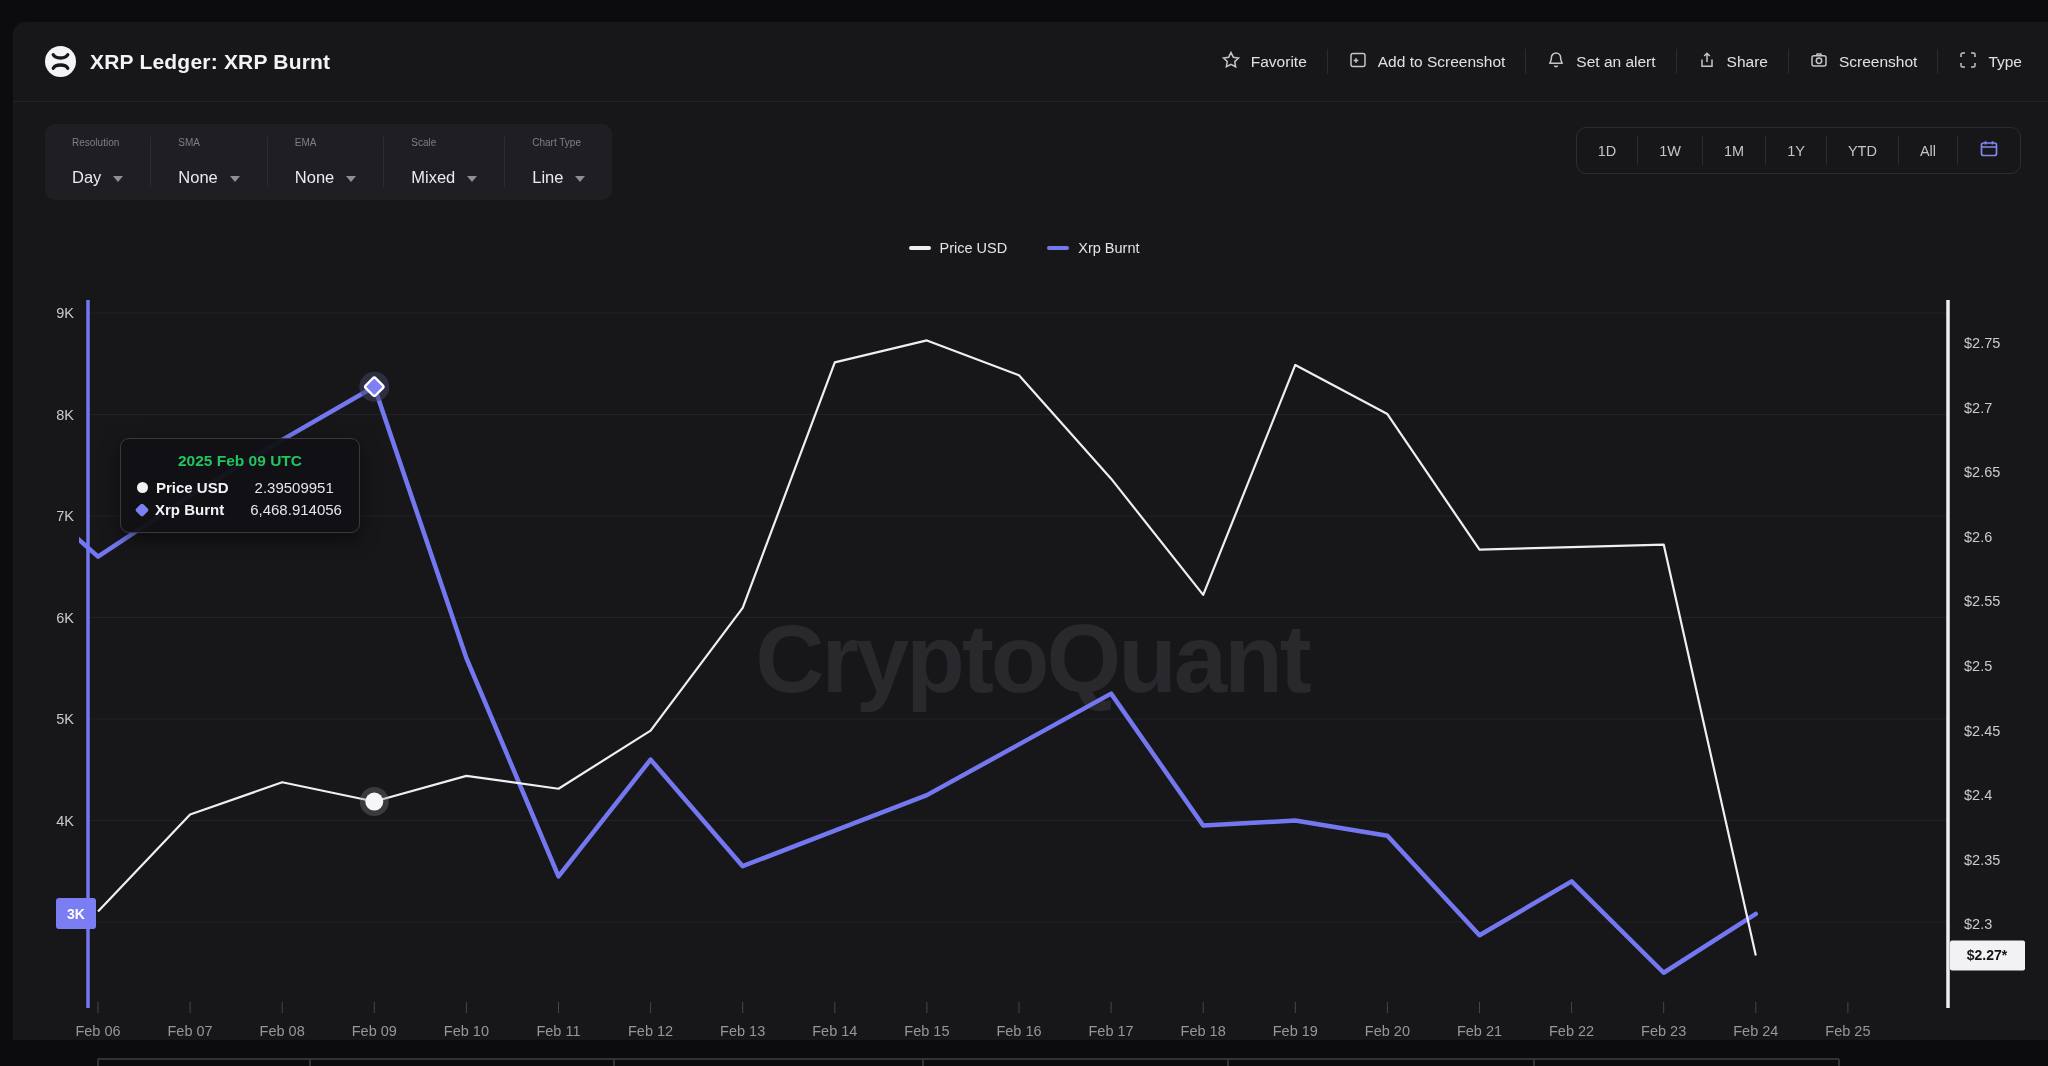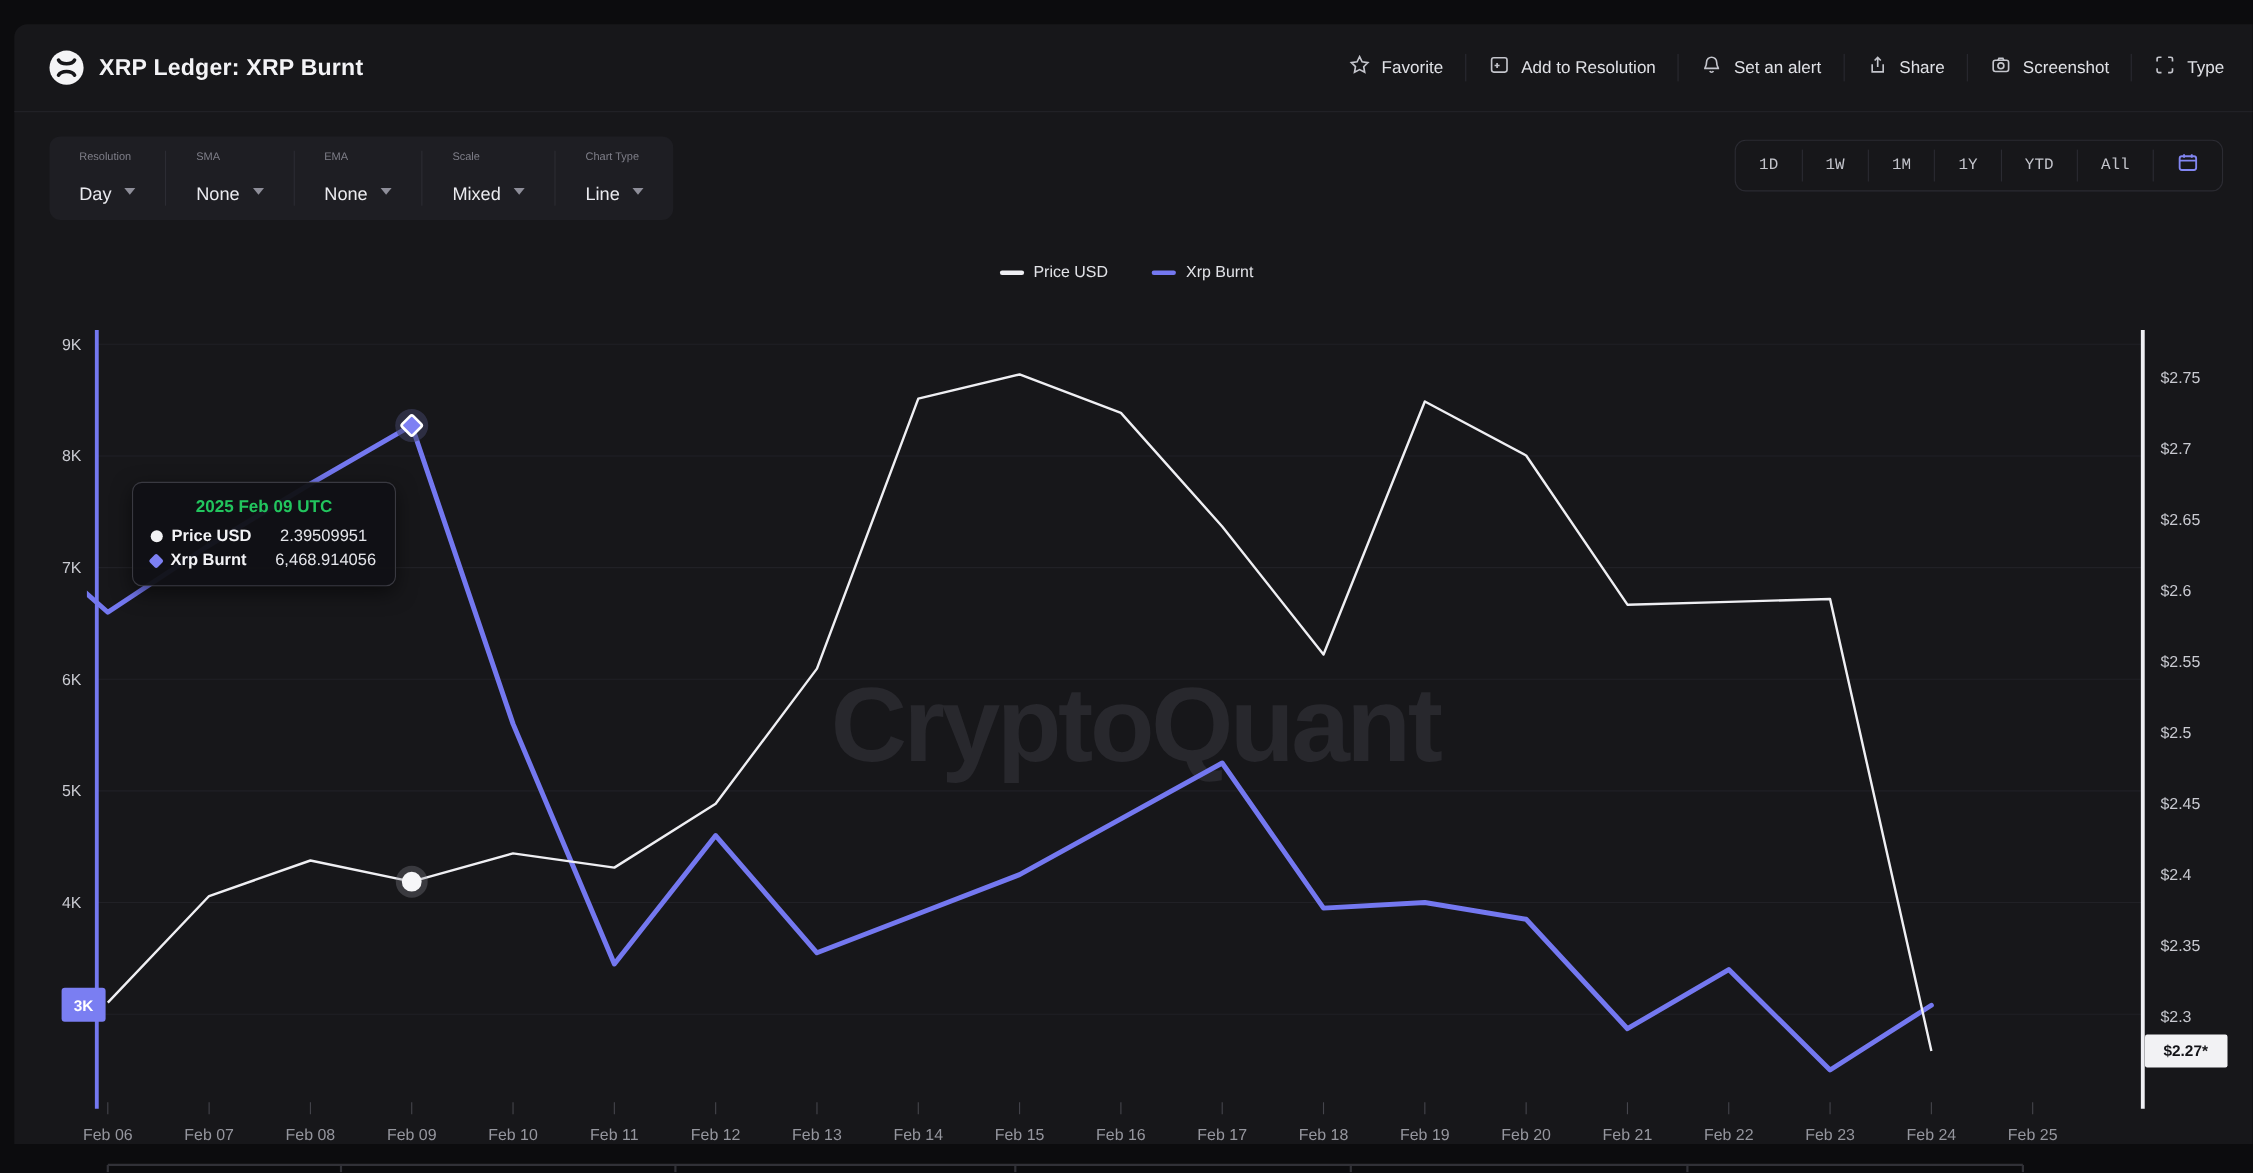--- a/index.html
+++ b/index.html
@@ -35,31 +35,31 @@
     display:flex; align-items:stretch; background:#1e1e23; border-radius:10px;
     padding:11px 0;
   }
   .ctrl {
     display:flex; flex-direction:column; justify-content:space-between; align-items:flex-start;
     background:none; border:none; cursor:pointer; padding:2px 27px 2px 27px;
     font-family:inherit; text-align:left;
   }
   .ctrl-sep { width:1px; background:#2c2c33; margin:2px 0; }
   .ctrl-label { font-size:10px; color:#7f7f89; }
-  .ctrl-value-row { display:flex; gap:12px; }
+  .ctrl-value-row { display:flex; align-items:center; gap:12px; }
   .ctrl-value { font-size:16.5px; font-weight:500; color:#eaeaef; }
   .chev { width:0; height:0; border-left:5px solid transparent; border-right:5px solid transparent;
     border-top:6px solid #8e8e99; margin-top:3px; }
   .ranges {
     position:absolute; right:27px; top:127px; height:47px;
     display:flex; align-items:stretch; border:1px solid #2b2b32; border-radius:10px;
     overflow:hidden;
   }
   .range-btn {
-    background:none; border:none; cursor:pointer; font-family:Liberation Mono, monospace;
+    background:none; border:none; cursor:pointer; font-family:Liberation Sans, sans-serif;
     font-size:14.5px; color:#c3c4cb; padding:0 21px; display:flex; align-items:center;
     white-space:nowrap;
   }
   .range-sep { width:1px; background:#2b2b32; margin:8px 0; }
   .cal-btn { padding:0 20px; }
   
   .legend {
     position:absolute; left:0; right:0; top:240px; display:flex; justify-content:center;
     gap:40px; align-items:center;
   }
@@ -103,21 +103,21 @@
               <path d="M10 2.5l2.3 4.7 5.2.75-3.75 3.66.88 5.16L10 14.3l-4.63 2.44.88-5.16L2.5 7.95l5.2-.75z"></path>
             </svg></span>
         <span>Favorite</span>
       </button>
       <span class="vdiv"></span>
       <button class="action-btn">
         <span><svg width="20" height="20" viewBox="0 0 20 20" fill="none" stroke-width="1.5">
               <rect x="3" y="3.5" width="14" height="13" rx="2"></rect>
               <path d="M8 8.2v4.6M5.7 10.5h4.6"></path>
             </svg></span>
-        <span>Add to Resolution</span>
+        <span>Add to Screenshot</span>
       </button>
       <span class="vdiv"></span>
       <button class="action-btn">
         <span><svg width="20" height="20" viewBox="0 0 20 20" fill="none" stroke-width="1.5">
               <path d="M10 3a4.6 4.6 0 0 0-4.6 4.6c0 3.6-1.5 4.6-1.5 5.6h12.2c0-1-1.5-2-1.5-5.6A4.6 4.6 0 0 0 10 3z"></path>
               <path d="M8.4 15.6a1.7 1.7 0 0 0 3.2 0"></path>
             </svg></span>
         <span>Set an alert</span>
       </button>
       <span class="vdiv"></span>

